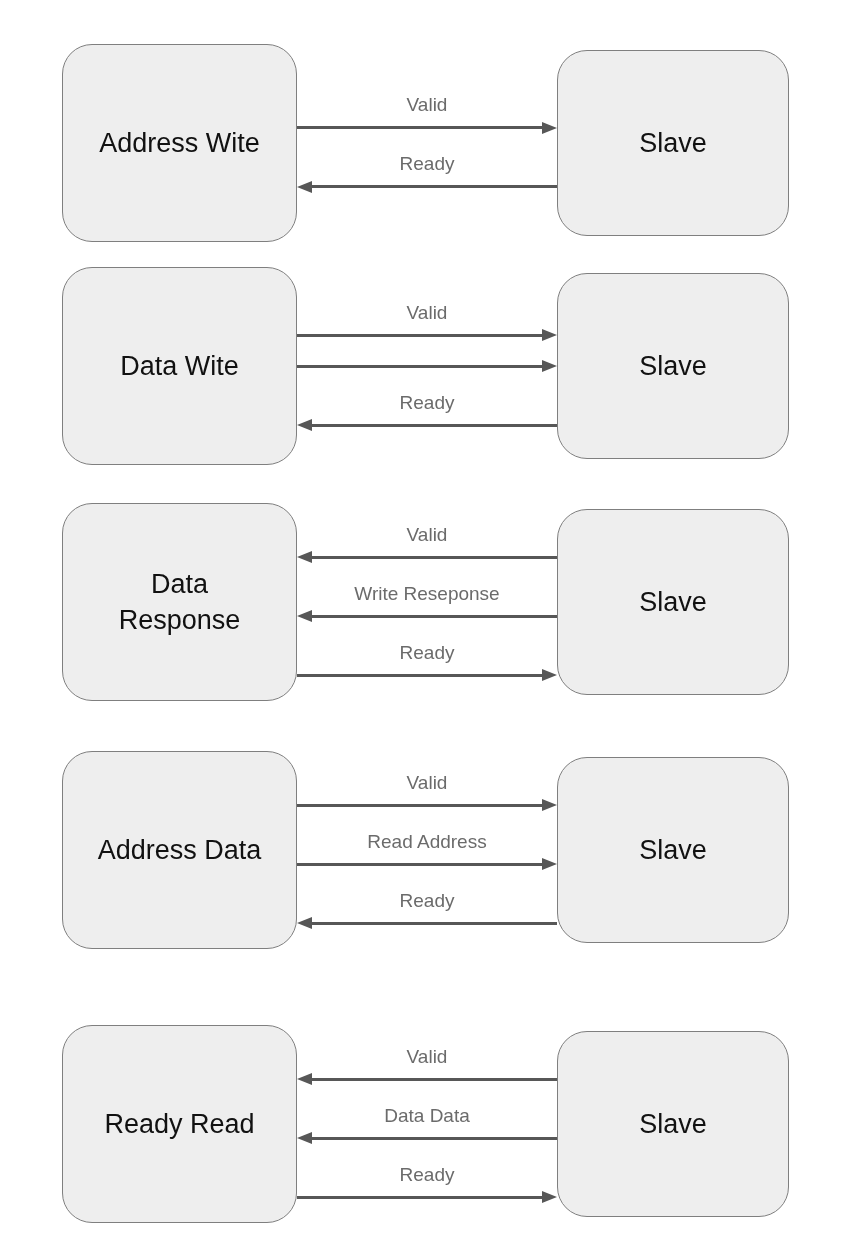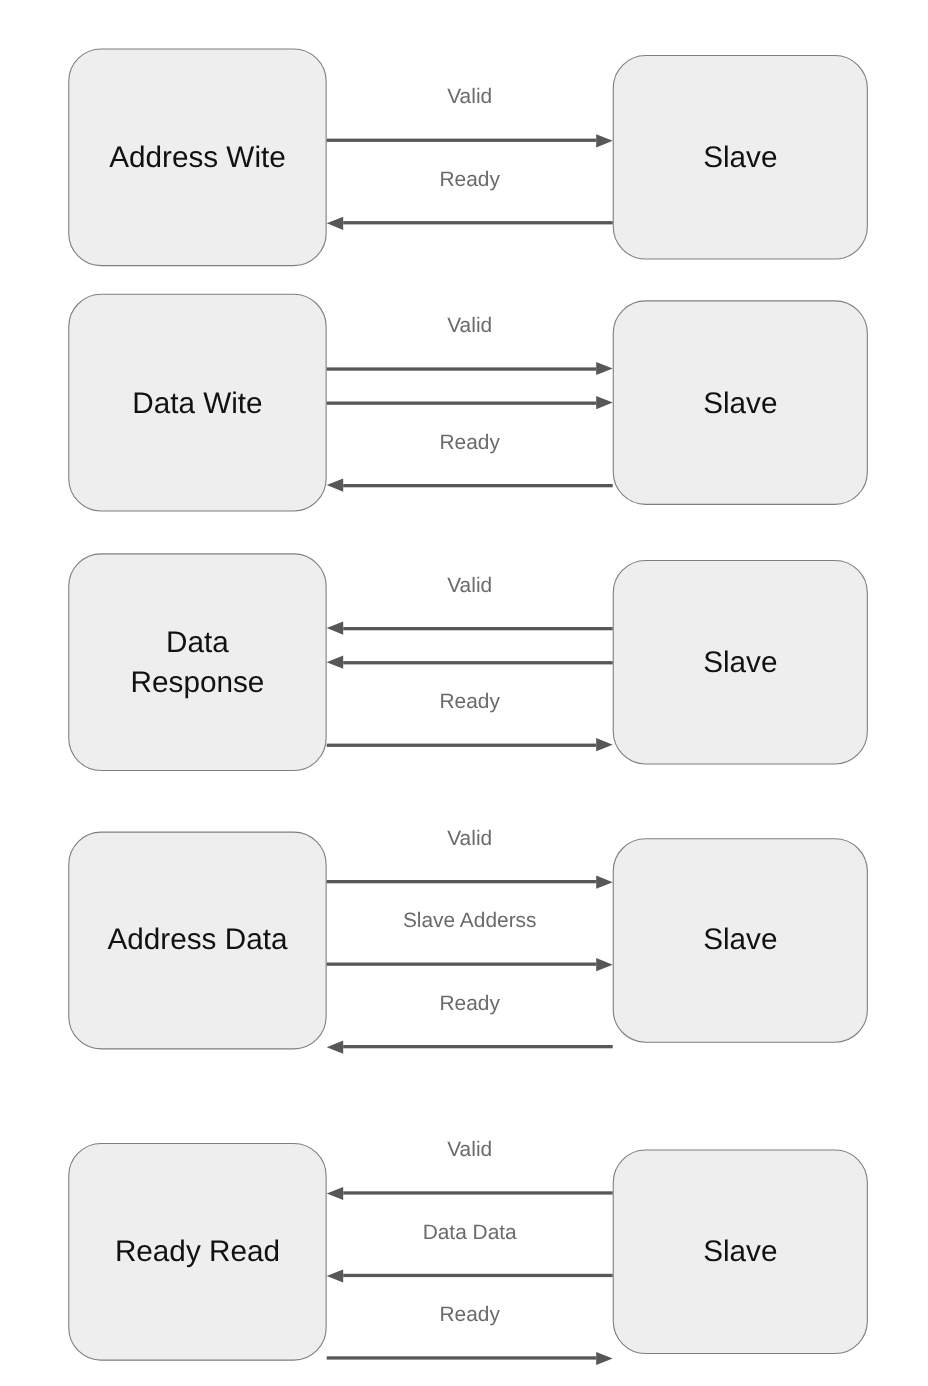--- a/index.html
+++ b/index.html
@@ -52,21 +52,21 @@
     flex: 1;
     display: flex;
     flex-direction: column;
     justify-content: center;
     gap: 18px;
     min-width: 0;
   }
   .signal {
     display: flex;
     flex-direction: column;
-    gap: 20px;
+    gap: 4px;
   }
   .signal-label {
     font-size: 19px;
     line-height: 24px;
     color: #6b6b6b;
     text-align: center;
   }
   .signal-arrow {
     display: flex;
     align-items: center;
@@ -160,20 +160,21 @@
     </div>
     <div class="channel">
       <div class="signal">
         <div class="signal-label">Valid</div>
         <div class="signal-arrow" data-dir="left">
             <span class="shaft"></span>
             <span class="head"></span>
           </div>
       </div>
       <div class="signal">
+        <div class="signal-label">Write Reseponse</div>
         <div class="signal-arrow" data-dir="left">
             <span class="shaft"></span>
             <span class="head"></span>
           </div>
       </div>
       <div class="signal">
         <div class="signal-label">Ready</div>
         <div class="signal-arrow" data-dir="right">
             <span class="shaft"></span>
             <span class="head"></span>
@@ -191,21 +192,21 @@
     </div>
     <div class="channel">
       <div class="signal">
         <div class="signal-label">Valid</div>
         <div class="signal-arrow" data-dir="right">
             <span class="shaft"></span>
             <span class="head"></span>
           </div>
       </div>
       <div class="signal">
-        <div class="signal-label">Slave Adderss</div>
+        <div class="signal-label">Read Address</div>
         <div class="signal-arrow" data-dir="right">
             <span class="shaft"></span>
             <span class="head"></span>
           </div>
       </div>
       <div class="signal">
         <div class="signal-label">Ready</div>
         <div class="signal-arrow" data-dir="left">
             <span class="shaft"></span>
             <span class="head"></span>

